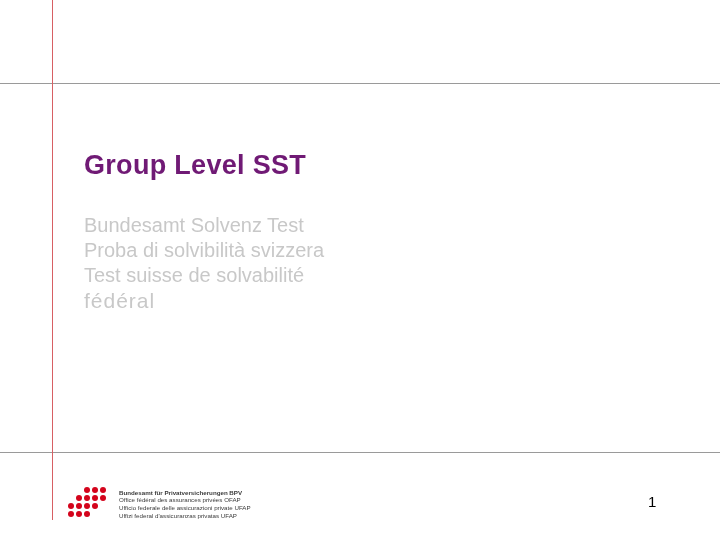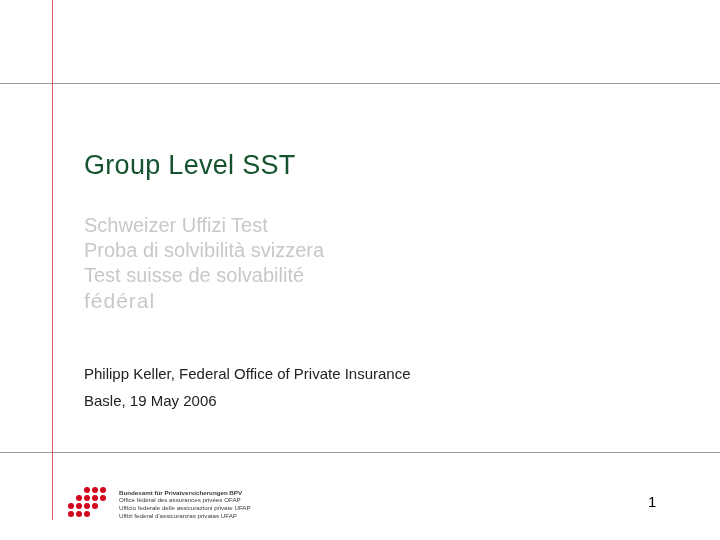--- a/index.html
+++ b/index.html
@@ -43,22 +43,22 @@
     top: 0;
     width: 1px;
     height: 520px;
     background: #d75f63;
   }
   .title {
     position: absolute;
     left: 84px;
     top: 150px;
     font-size: 27px;
-    font-weight: normal;
-    color: #14532d;
+    font-weight: bold;
+    color: #701a75;
     letter-spacing: 0.3px;
   }
   .subtitles {
     position: absolute;
     left: 84px;
     top: 213px;
     color: #c8c8c8;
     font-size: 20px;
     line-height: 25px;
   }
@@ -119,30 +119,26 @@
 
 <div class="slide">
 
   <div class="rule-top"></div>
   <div class="rule-bottom"></div>
   <div class="vline"></div>
 
   <div class="title">Group Level SST</div>
 
   <div class="subtitles">
-    <div>Schweizer Uffizi Test</div>
+    <div>Bundesamt Solvenz Test</div>
     <div>Proba di solvibilità svizzera</div>
     <div>Test suisse de solvabilité</div>
     <div class="sub-cn">fédéral</div>
   </div>
 
-  <div class="author">
-    <div>Philipp Keller, Federal Office of Private Insurance</div>
-    <div>Basle, 19 May 2006</div>
-  </div>
 
   <div class="footer-logo">
     <div class="dots">
       <span style="left:18px; top:0px;"></span>
       <span style="left:26px; top:0px;"></span>
       <span style="left:34px; top:0px;"></span>
       <span style="left:10px; top:8px;"></span>
       <span style="left:18px; top:8px;"></span>
       <span style="left:26px; top:8px;"></span>
       <span style="left:34px; top:8px;"></span>

